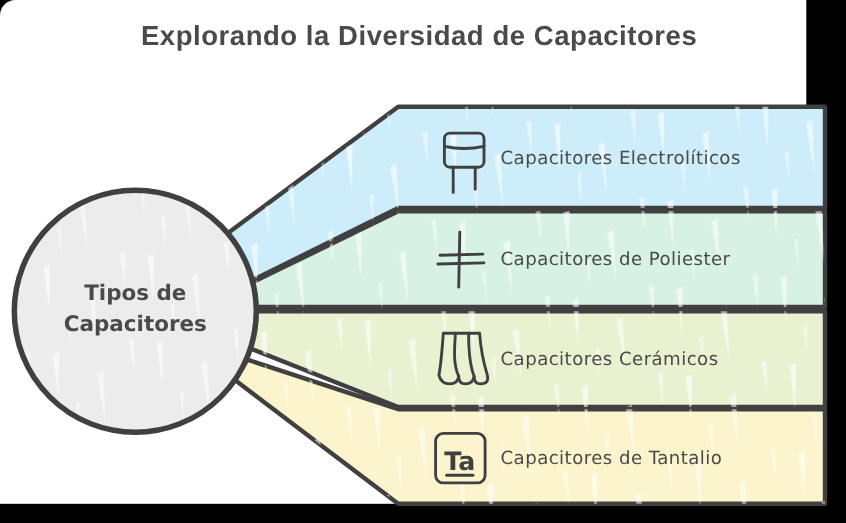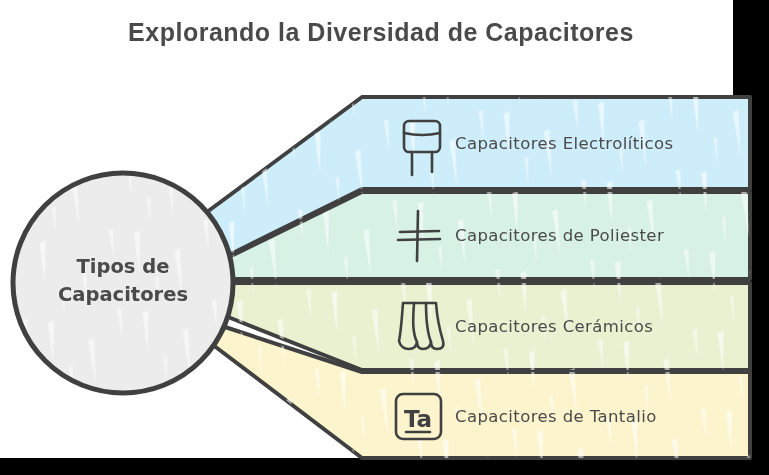--- a/index.html
+++ b/index.html
@@ -2,20 +2,21 @@
 <html><head>
 <meta charset="utf-8">
 <style>
   html, body { margin: 0; padding: 0; background: #000000; }
   .stage {
     position: relative;
     width: 769px;
     height: 475px;
     overflow: hidden;
     font-family: "DejaVu Sans", sans-serif;
+    border-radius: 14px;
   }
   svg { display: block; }
   .band {
     stroke: #404040;
     stroke-width: 4;
     stroke-linejoin: round;
   }
   .node-circle {
     stroke: #404040;
     stroke-width: 5;

